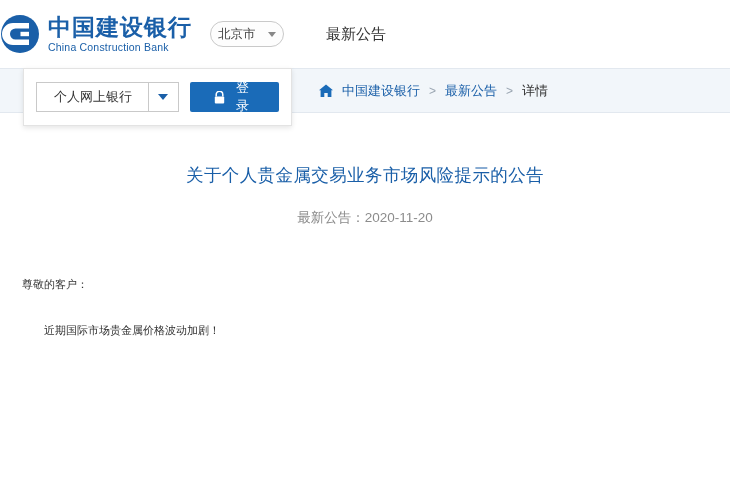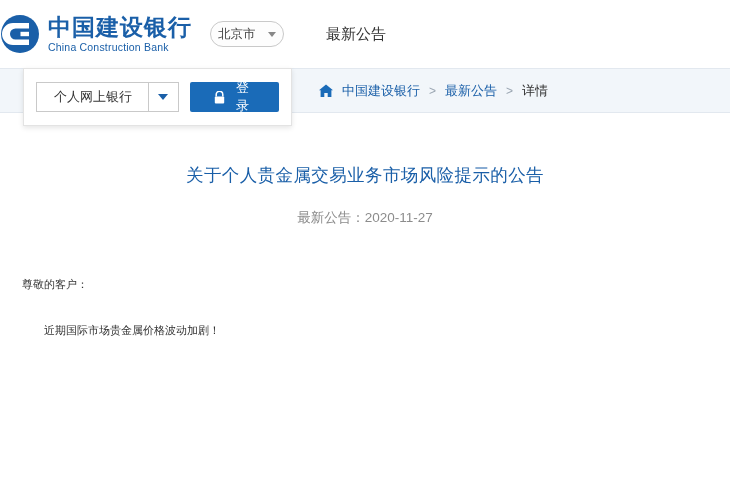--- a/index.html
+++ b/index.html
@@ -281,21 +281,21 @@
       </svg>
     </span>
     <span>登录</span>
   </button>
 </div>
 
 <div class="article">
   <h1 class="article-title">关于个人贵金属交易业务市场风险提示的公告</h1>
 
   <div class="article-date">
-    <span>最新公告：</span><span>2020-11-27</span>
+    <span>最新公告：</span><span>2020-11-20</span>
   </div>
 
   <div class="article-body">
     <p>尊敬的客户：</p>
     <p class="indent gap">近期国际市场贵金属价格波动加剧！</p>
   </div>
 
   <div class="sign">
     
     

